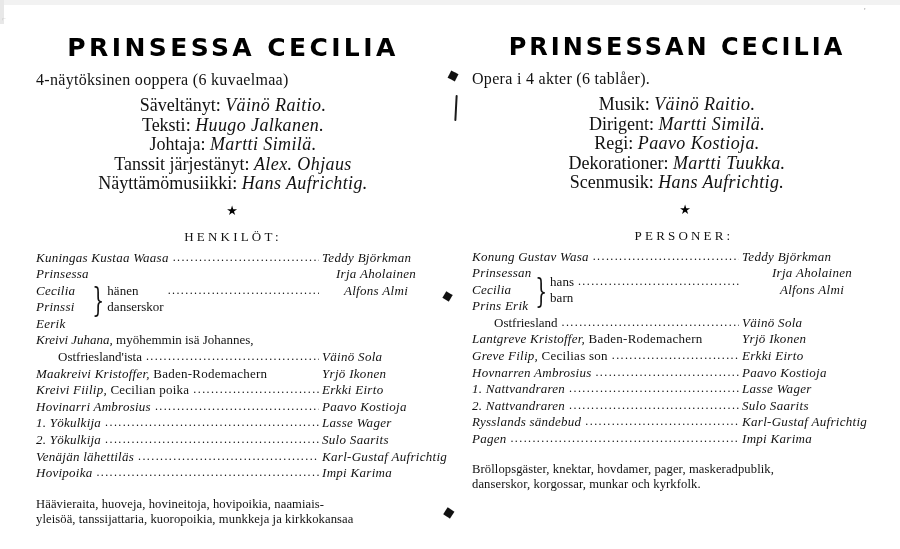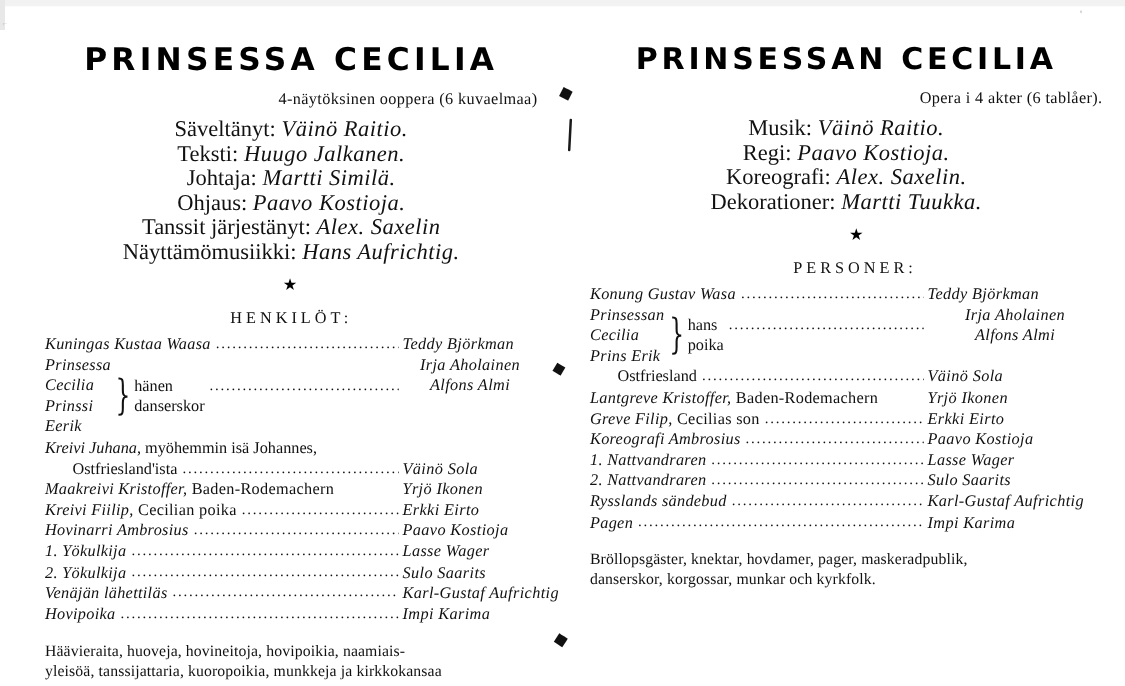--- a/index.html
+++ b/index.html
@@ -67,22 +67,22 @@
     font-weight: bold;
     font-size: 25px;
     letter-spacing: 3.4px;
     color: #000000;
     margin-top: 33px;
     white-space: nowrap;
   }
   .column.sv .opera-title { font-size: 24px; letter-spacing: 3.0px; }
 
   .subtitle {
-    text-align: right;
-    font-size: 13px;
+    text-align: left;
+    font-size: 16px;
     margin-top: 9px;
     letter-spacing: 0.3px;
   }
 
   
   .credits {
     margin-top: 7px;
   }
   .credit-line {
     text-align: center;
@@ -233,22 +233,21 @@
 
   <div class="column fi">
 
     <div class="opera-title">PRINSESSA CECILIA</div>
     <div class="subtitle">4-näytöksinen ooppera (6 kuvaelmaa)</div>
 
     <div class="credits">
         <div class="credit-line"><span class="credit-label">Säveltänyt: </span><span class="credit-name">Väinö Raitio.</span></div>
         <div class="credit-line"><span class="credit-label">Teksti: </span><span class="credit-name">Huugo Jalkanen.</span></div>
         <div class="credit-line"><span class="credit-label">Johtaja: </span><span class="credit-name">Martti Similä.</span></div>
-        <div class="credit-line"><span class="credit-label">Ohjaus: </span><span class="credit-name">Paavo Kostioja.</span></div>
-        <div class="credit-line"><span class="credit-label">Tanssit järjestänyt: </span><span class="credit-name">Alex. Saxelin</span></div>
+        <div class="credit-line"><span class="credit-label">Tanssit järjestänyt: </span><span class="credit-name">Alex. Ohjaus</span></div>
         <div class="credit-line"><span class="credit-label">Näyttämömusiikki: </span><span class="credit-name">Hans Aufrichtig.</span></div>
       </div>
 
     <div class="star">★</div>
 
     <div class="section-heading">HENKILÖT:</div>
 
     <div class="cast">
         <div class="cast-row">
           <span class="role">Kuningas Kustaa Waasa</span>
@@ -319,43 +318,44 @@
 
   </div>
 
   <div class="column sv">
 
     <div class="opera-title">PRINSESSAN CECILIA</div>
     <div class="subtitle">Opera i 4 akter (6 tablåer).</div>
 
     <div class="credits">
         <div class="credit-line"><span class="credit-label">Musik: </span><span class="credit-name">Väinö Raitio.</span></div>
+        <div class="credit-line"><span class="credit-label">Dirigent: </span><span class="credit-name">Martti Similä.</span></div>
         <div class="credit-line"><span class="credit-label">Regi: </span><span class="credit-name">Paavo Kostioja.</span></div>
-        <div class="credit-line"><span class="credit-label">Koreografi: </span><span class="credit-name">Alex. Saxelin.</span></div>
         <div class="credit-line"><span class="credit-label">Dekorationer: </span><span class="credit-name">Martti Tuukka.</span></div>
+        <div class="credit-line"><span class="credit-label">Scenmusik: </span><span class="credit-name">Hans Aufrichtig.</span></div>
       </div>
 
     <div class="star">★</div>
 
     <div class="section-heading">PERSONER:</div>
 
     <div class="cast">
         <div class="cast-row">
           <span class="role">Konung Gustav Wasa</span>
           <span class="dots">........................................................................................................................................................................................................</span>
           <span class="actor">Teddy Björkman</span>
         </div>
         <div class="brace-group">
           <div class="brace-roles">
             <div class="role">Prinsessan Cecilia</div>
             <div class="role">Prins Erik</div>
           </div>
           <span class="brace-glyph">}</span>
           <div class="brace-label">
-            <span>hans poika</span>
+            <span>hans barn</span>
             <span class="dots">........................................................................................................................................................................................................</span>
           </div>
           <div class="brace-actors">
             <span class="actor">Irja Aholainen</span>
             <span class="actor">Alfons Almi</span>
           </div>
         </div>
         <div class="cast-row wrap">
           <div class="cont">
             <span>Ostfriesland</span>
@@ -367,21 +367,21 @@
           <span class="role">Lantgreve Kristoffer,<span class="roman"> Baden-Rodemachern</span></span>
           <span class="dots"></span>
           <span class="actor">Yrjö Ikonen</span>
         </div>
         <div class="cast-row">
           <span class="role">Greve Filip,<span class="roman"> Cecilias son</span></span>
           <span class="dots">........................................................................................................................................................................................................</span>
           <span class="actor">Erkki Eirto</span>
         </div>
         <div class="cast-row">
-          <span class="role">Koreografi Ambrosius</span>
+          <span class="role">Hovnarren Ambrosius</span>
           <span class="dots">........................................................................................................................................................................................................</span>
           <span class="actor">Paavo Kostioja</span>
         </div>
         <div class="cast-row">
           <span class="role">1. Nattvandraren</span>
           <span class="dots">........................................................................................................................................................................................................</span>
           <span class="actor">Lasse Wager</span>
         </div>
         <div class="cast-row">
           <span class="role">2. Nattvandraren</span>

